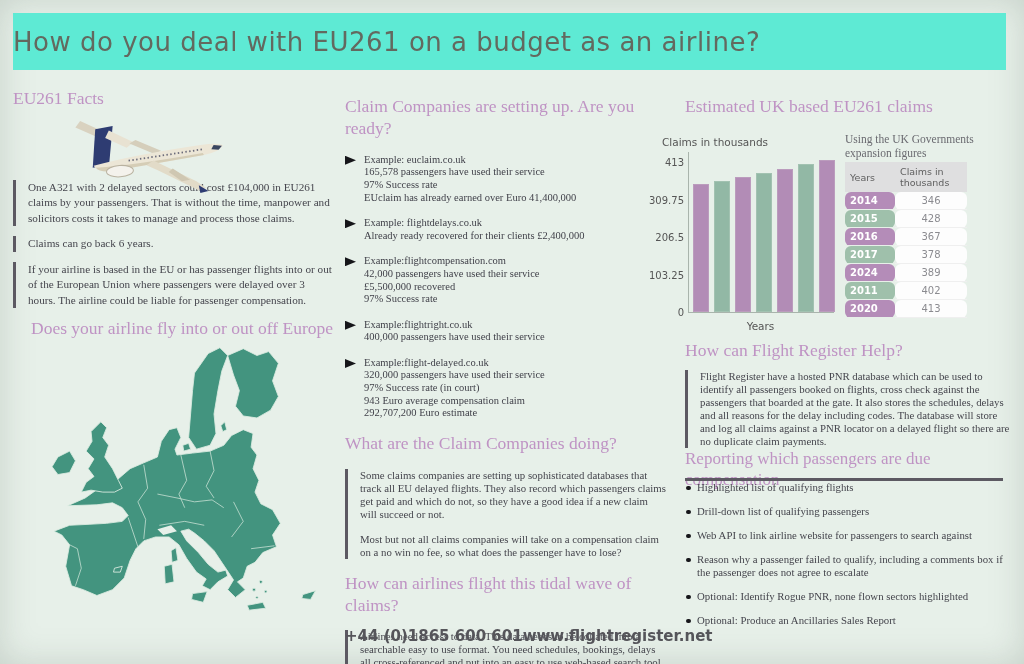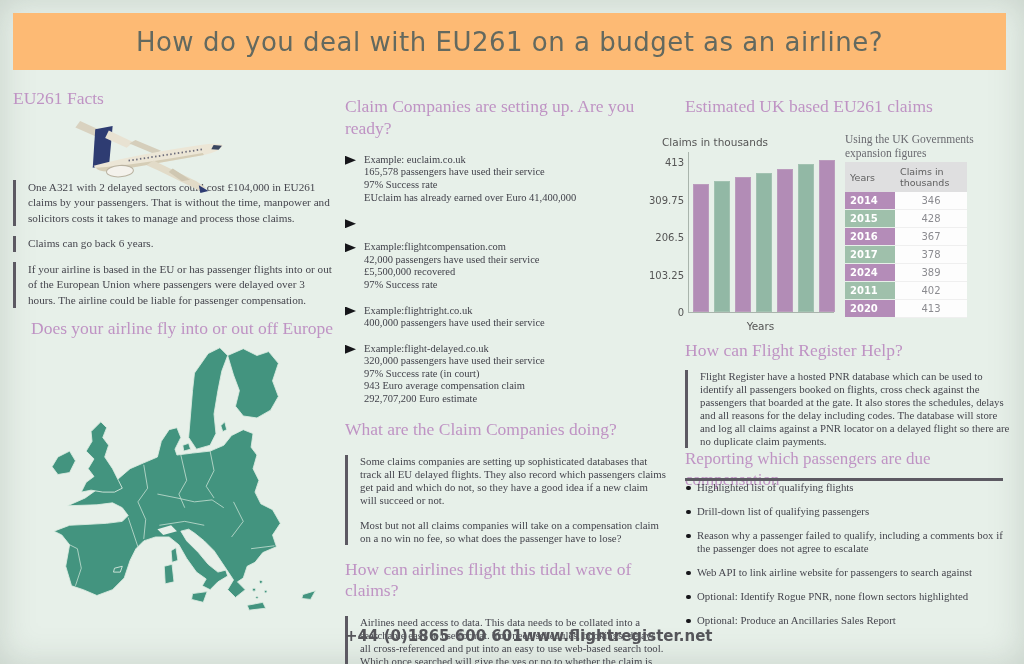--- a/index.html
+++ b/index.html
@@ -1,21 +1,21 @@
 <!DOCTYPE html>
 <html><head>
 <meta charset="utf-8">
 <style>
   html,body{margin:0;padding:0;}
   body{font-family:"Liberation Serif",serif;}
   #page{position:relative;width:1024px;height:664px;background:#e7f0e9;overflow:hidden;
         box-shadow:inset 0 0 34px rgba(125,138,128,.30);color:#45454d;}
   
-  #titlebar{position:absolute;left:13px;top:13px;width:993px;height:57px;background:#fdba74;
-            display:flex;align-items:center;justify-content:center;}
+  #titlebar{position:absolute;left:13px;top:13px;width:993px;height:57px;background:#5eead4;
+            display:flex;align-items:center;justify-content:flex-start;}
   #titlebar h1{margin:0;font-family:"DejaVu Sans",sans-serif;font-weight:400;font-size:26px;
                color:#63695f;letter-spacing:.5px;}
   
   .shead{font-weight:400;font-size:17.5px;color:#bf93c4;margin:0;line-height:1.25;}
   .quote{display:flex;}
   .qbar{flex:0 0 3px;background:#5c5962;margin-right:12px;}
   .quote p{margin:0 0 12px 0;}
   .quote p:last-child{margin-bottom:0;}
   
   #col-left{position:absolute;left:13px;top:88px;width:320px;}
@@ -47,21 +47,21 @@
   #plot .bar{width:14px;}
   #plot .bar:nth-child(odd){background:#b28cb6;border:1px solid #bb9cbd;}
   #plot .bar:nth-child(even){background:#92b8a5;border:1px solid #a2c2b1;}
   #yticks div{position:absolute;right:100%;margin-right:5px;width:46px;text-align:right;
               font-family:"DejaVu Sans",sans-serif;font-size:10px;color:#555;transform:translateY(50%);}
   #xaxis-label{left:28px;top:232px;width:145px;text-align:center;font-size:10.5px;color:#555;}
   #table-caption{left:185px;top:44px;font-size:11.5px;line-height:14px;color:#6a6a70;white-space:pre-line;}
   #claims-table{left:185px;top:74px;border-collapse:collapse;font-family:"DejaVu Sans",sans-serif;}
   #claims-table th{background:#dfdfe0;color:#5f5f5f;font-weight:400;font-size:9.5px;text-align:left;
                    padding:4px 5px;}
-  #claims-table td{font-size:10px;height:13px;padding:2px 5px;}
+  #claims-table td{font-size:10px;height:13px;padding:2px 5px;border-radius:6px;}
   #claims-table td.year{width:40px;color:#fff;font-weight:bold;border-bottom:1px solid #e7f0e9;}
   #claims-table tr:nth-child(odd) td.year{background:#b48cb8;}
   #claims-table tr:nth-child(even) td.year{background:#9fc0ab;}
   #claims-table td.val{width:62px;background:#fdfdfd;color:#8b8b90;text-align:center;
                        border-bottom:1px solid #efefef;}
   #help-head{left:25px;top:252px;}
   #help-block{left:25px;top:282px;width:330px;}
   #report-head{left:25px;top:360px;font-size:17px;}
   #report-block{left:25px;top:390px;width:330px;flex-direction:column;}
   #report-block ul{list-style:none;margin:0;padding:0;}
@@ -179,20 +179,22 @@
 
     <div class="example">
         <span class="tri"></span>
         <p>Example: euclaim.co.uk
 165,578 passengers have used their service
 97% Success rate
 EUclaim has already earned over Euro 41,400,000</p>
       </div>
         <div class="example">
         <span class="tri"></span>
+        <p>Example: flightdelays.co.uk
+Already ready recovered for their clients £2,400,000</p>
       </div>
         <div class="example">
         <span class="tri"></span>
         <p>Example:flightcompensation.com
 42,000 passengers have used their service
 £5,500,000 recovered
 97% Success rate</p>
       </div>
         <div class="example">
         <span class="tri"></span>
@@ -305,22 +307,22 @@
         </div>
     </div>
 
     <h2 class="shead abs" id="report-head">Reporting which passengers are due compensation</h2>
     <div class="quote abs" id="report-block">
       <span class="qbar"></span>
       <ul>
 
       <li>Highlighted list of qualifying flights</li>
           <li>Drill-down list of qualifying passengers</li>
+          <li>Web API to link airline website for passengers to search against</li>
           <li>Reason why a passenger failed to qualify, including a comments box if the passenger does not agree to escalate</li>
-          <li>Web API to link airline website for passengers to search against</li>
           <li>Optional: Identify Rogue PNR, none flown sectors highlighted</li>
           <li>Optional: Produce an Ancillaries Sales Report</li>
         </ul>
     </div>
   </div>
 
   <div id="footer">
     <span>+44 (0)1865 600 601</span>
     <span>www.flightregister.net</span>
   </div>

